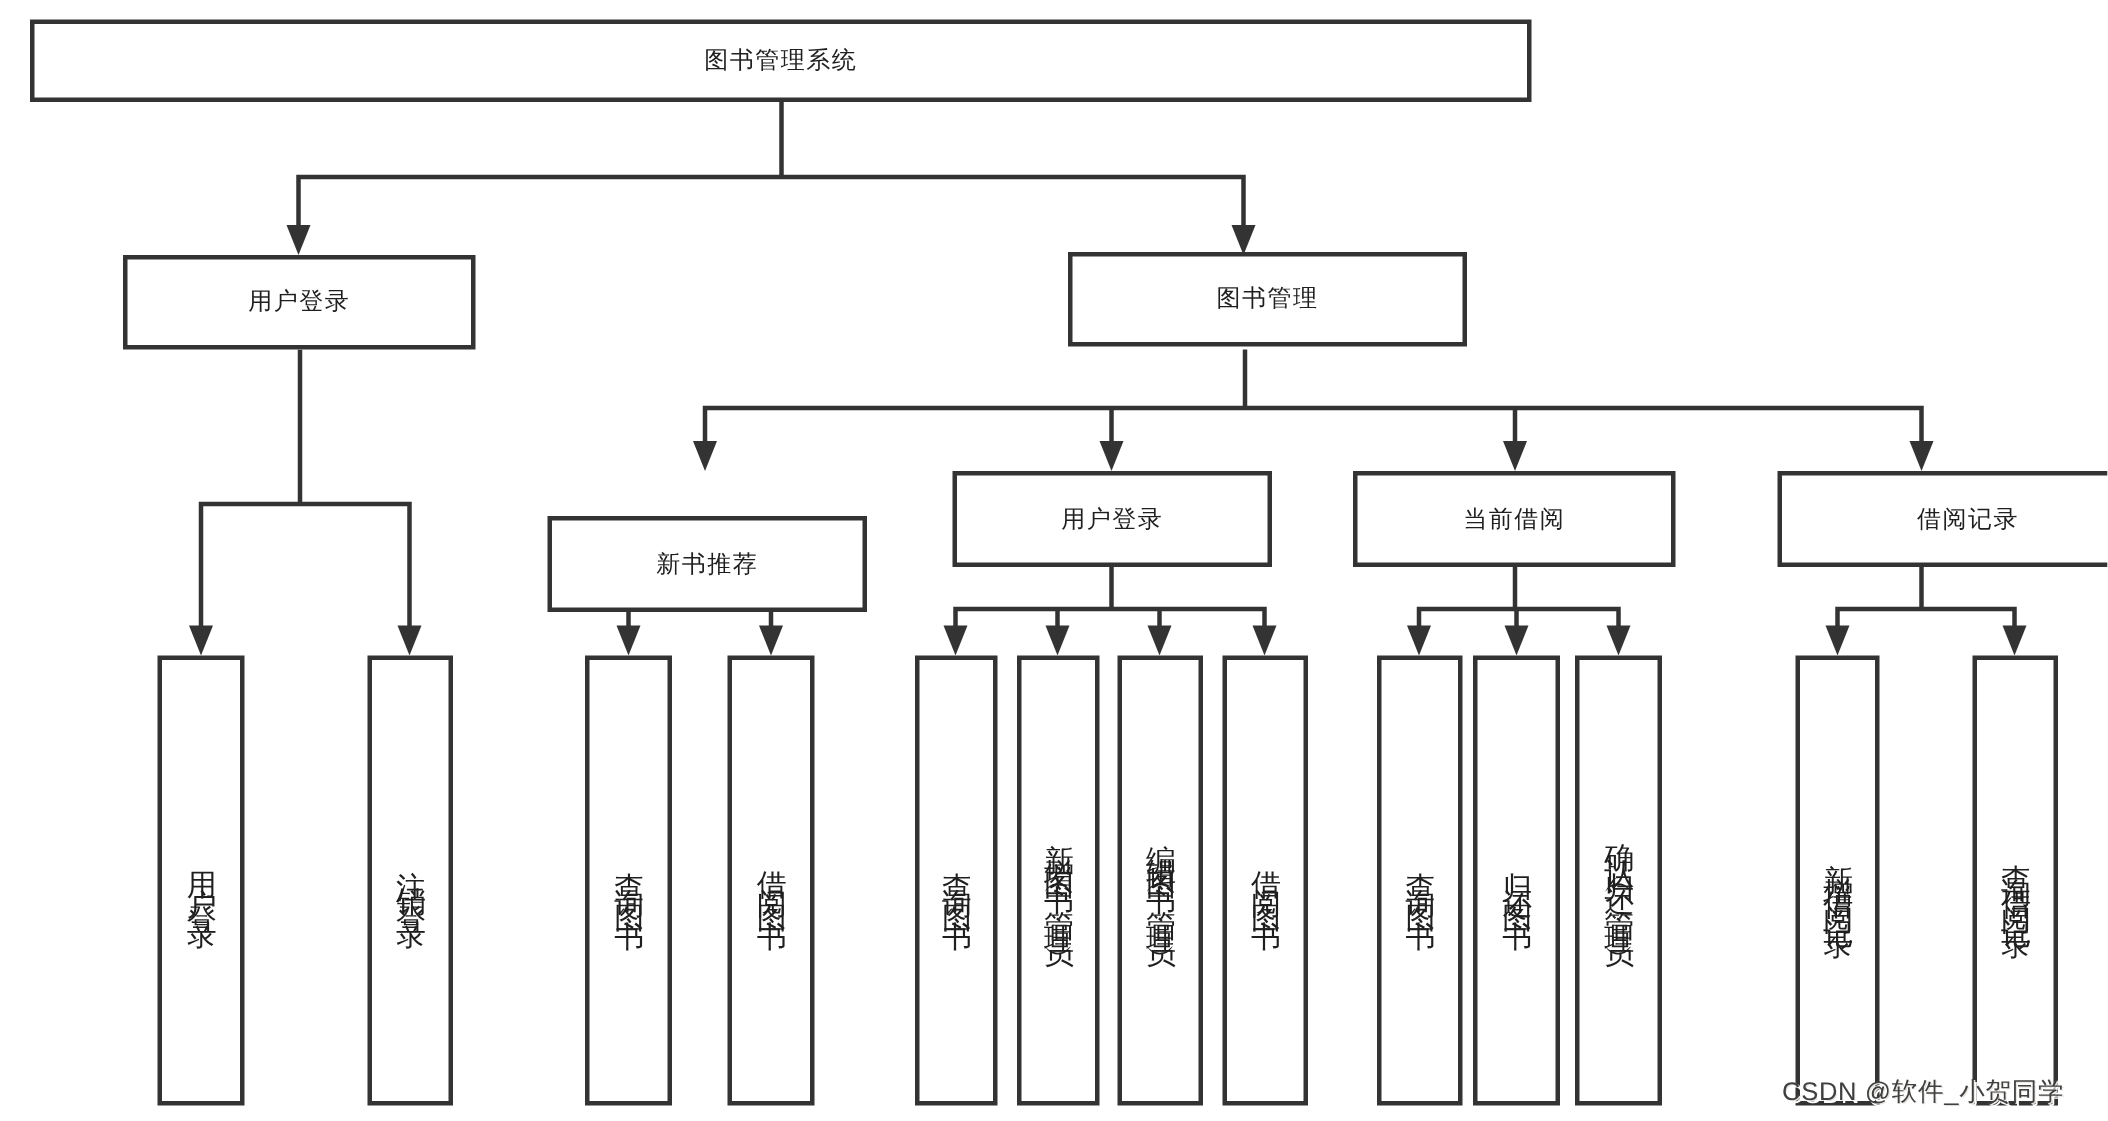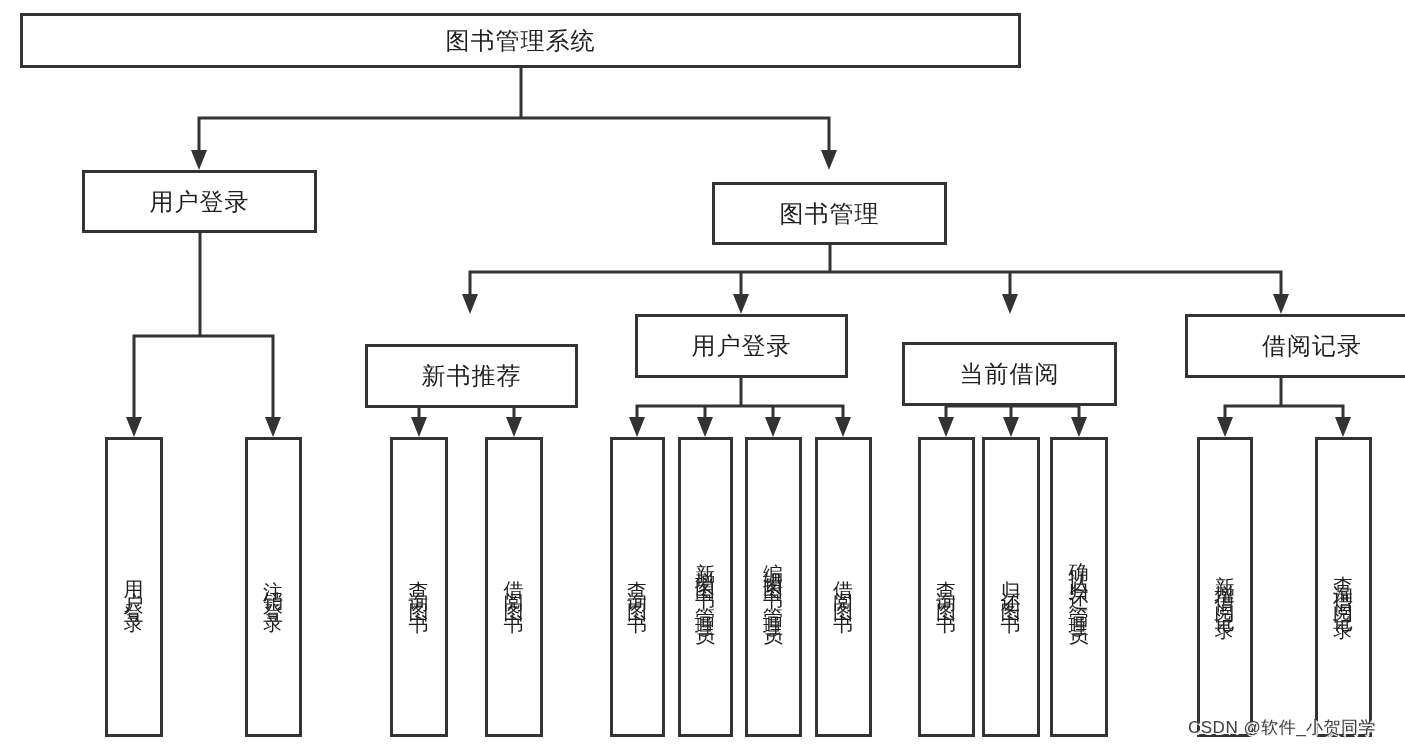--- a/index.html
+++ b/index.html
@@ -18,35 +18,35 @@
   }
   .node {
     position: absolute;
     box-sizing: border-box;
     background: #ffffff;
     border: 3px solid #333333;
     display: flex;
     align-items: center;
     justify-content: center;
     color: #1f1f1f;
-    font-size: 24px;
+    font-size: 16px;
     letter-spacing: 1px;
     white-space: nowrap;
     z-index: 2;
   }
   
   .n-root  { left: 20px;  top: 13px;  width: 1001px; height: 55px; }
   
   .n-l1a   { left: 82px;  top: 170px; width: 235px;  height: 63px; }
-  .n-l1b   { left: 712px; top: 182px; width: 235px;  height: 63px; }
+  .n-l1b   { left: 712px; top: 168px; width: 266px;  height: 63px; }
   
   .n-l2 { top: 314px; height: 64px; }
   .n-l2a { left: 365px;  width: 213px; margin-top: 30px; }
   .n-l2b { left: 635px;  width: 213px; }
-  .n-l2c { left: 902px;  width: 215px; margin-top: 28px; }
+  .n-l2c { left: 902px;  width: 215px; }
   .n-l2d { left: 1173px; width: 254px; margin-left: 12px; }
   
   .vbox {
     position: absolute;
     top: 437px;
     height: 300px;
     box-sizing: border-box;
     background: #ffffff;
     border: 3px solid #333333;
     display: flex;

